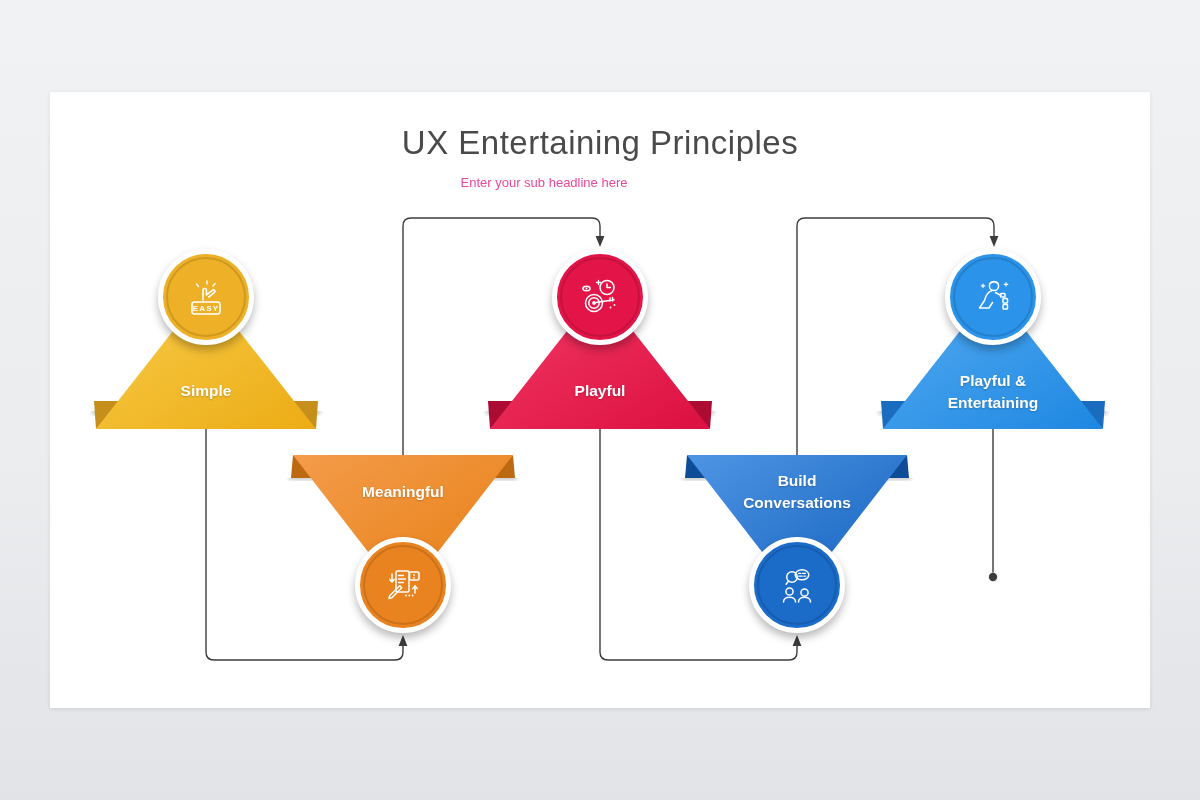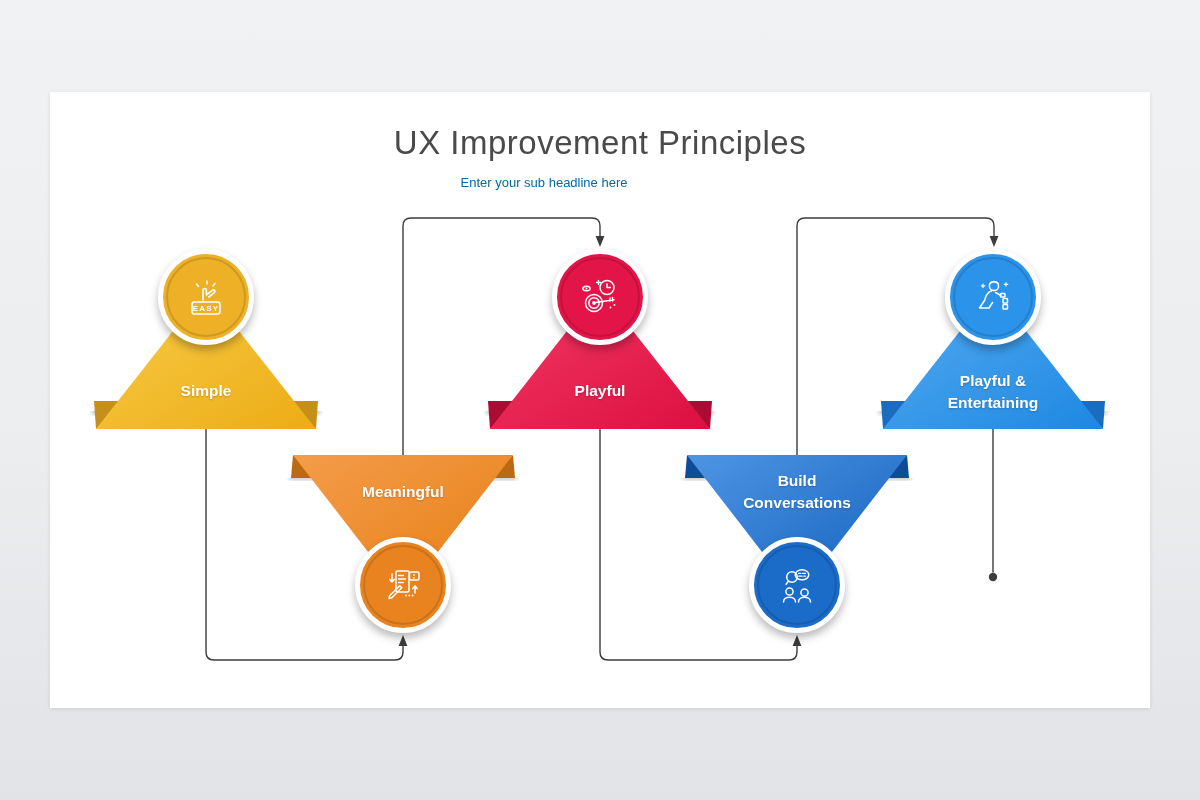--- a/index.html
+++ b/index.html
@@ -11,21 +11,21 @@
   .slide {
     position:absolute; left:50px; top:92px; width:1100px; height:616px;
     background:#ffffff; box-shadow:0 1px 4px rgba(0,0,0,.10);
   }
   .title {
     position:absolute; left:0; top:32px; width:1100px; text-align:center;
     font-size:33px; font-weight:400; color:#4a4a4a; letter-spacing:.5px;
   }
   .subtitle {
     position:absolute; left:0; top:83px; width:988px; text-align:center;
-    font-size:13px; color:#0369a1;
+    font-size:13px; color:#ec4899;
   }
   .connectors { position:absolute; left:0; top:0; width:1200px; height:800px; pointer-events:none; }
   .unit { position:absolute; width:240px; height:205px; }
   .tri { position:absolute; left:0; top:0; }
   .badge {
     position:absolute; left:72px; width:96px; height:96px; border-radius:50%;
     border:5px solid #ffffff; box-shadow:0 5px 9px rgba(0,0,0,.28);
     display:flex; align-items:center; justify-content:center;
   }
   .badge::after {
@@ -39,21 +39,21 @@
     position:absolute; color:#ffffff; font-weight:bold; font-size:15.5px;
     text-align:center; line-height:22px; text-shadow:0 1px 2px rgba(0,0,0,.22);
     z-index:3;
   }
 </style>
 </head>
 <body>
 
 <div class="stage">
   <div class="slide">
-    <div class="title">UX Improvement Principles</div>
+    <div class="title">UX Entertaining Principles</div>
     <div class="subtitle">Enter your sub headline here</div>
   </div>
 
   <svg class="connectors" viewBox="0 0 1200 800">
     <g stroke="#3C3C3C" stroke-width="1.4" fill="none" stroke-linecap="round">
       <path d="M206,428 L206,652 Q206,660 214,660 L395,660 Q403,660 403,652 L403,646"></path>
       <path d="M403,455 L403,226 Q403,218 411,218 L592,218 Q600,218 600,226 L600,236"></path>
       <path d="M600,428 L600,652 Q600,660 608,660 L789,660 Q797,660 797,652 L797,646"></path>
       <path d="M797,455 L797,226 Q797,218 805,218 L986,218 Q994,218 994,226 L994,236"></path>
       <path d="M993,428 L993,572"></path>

